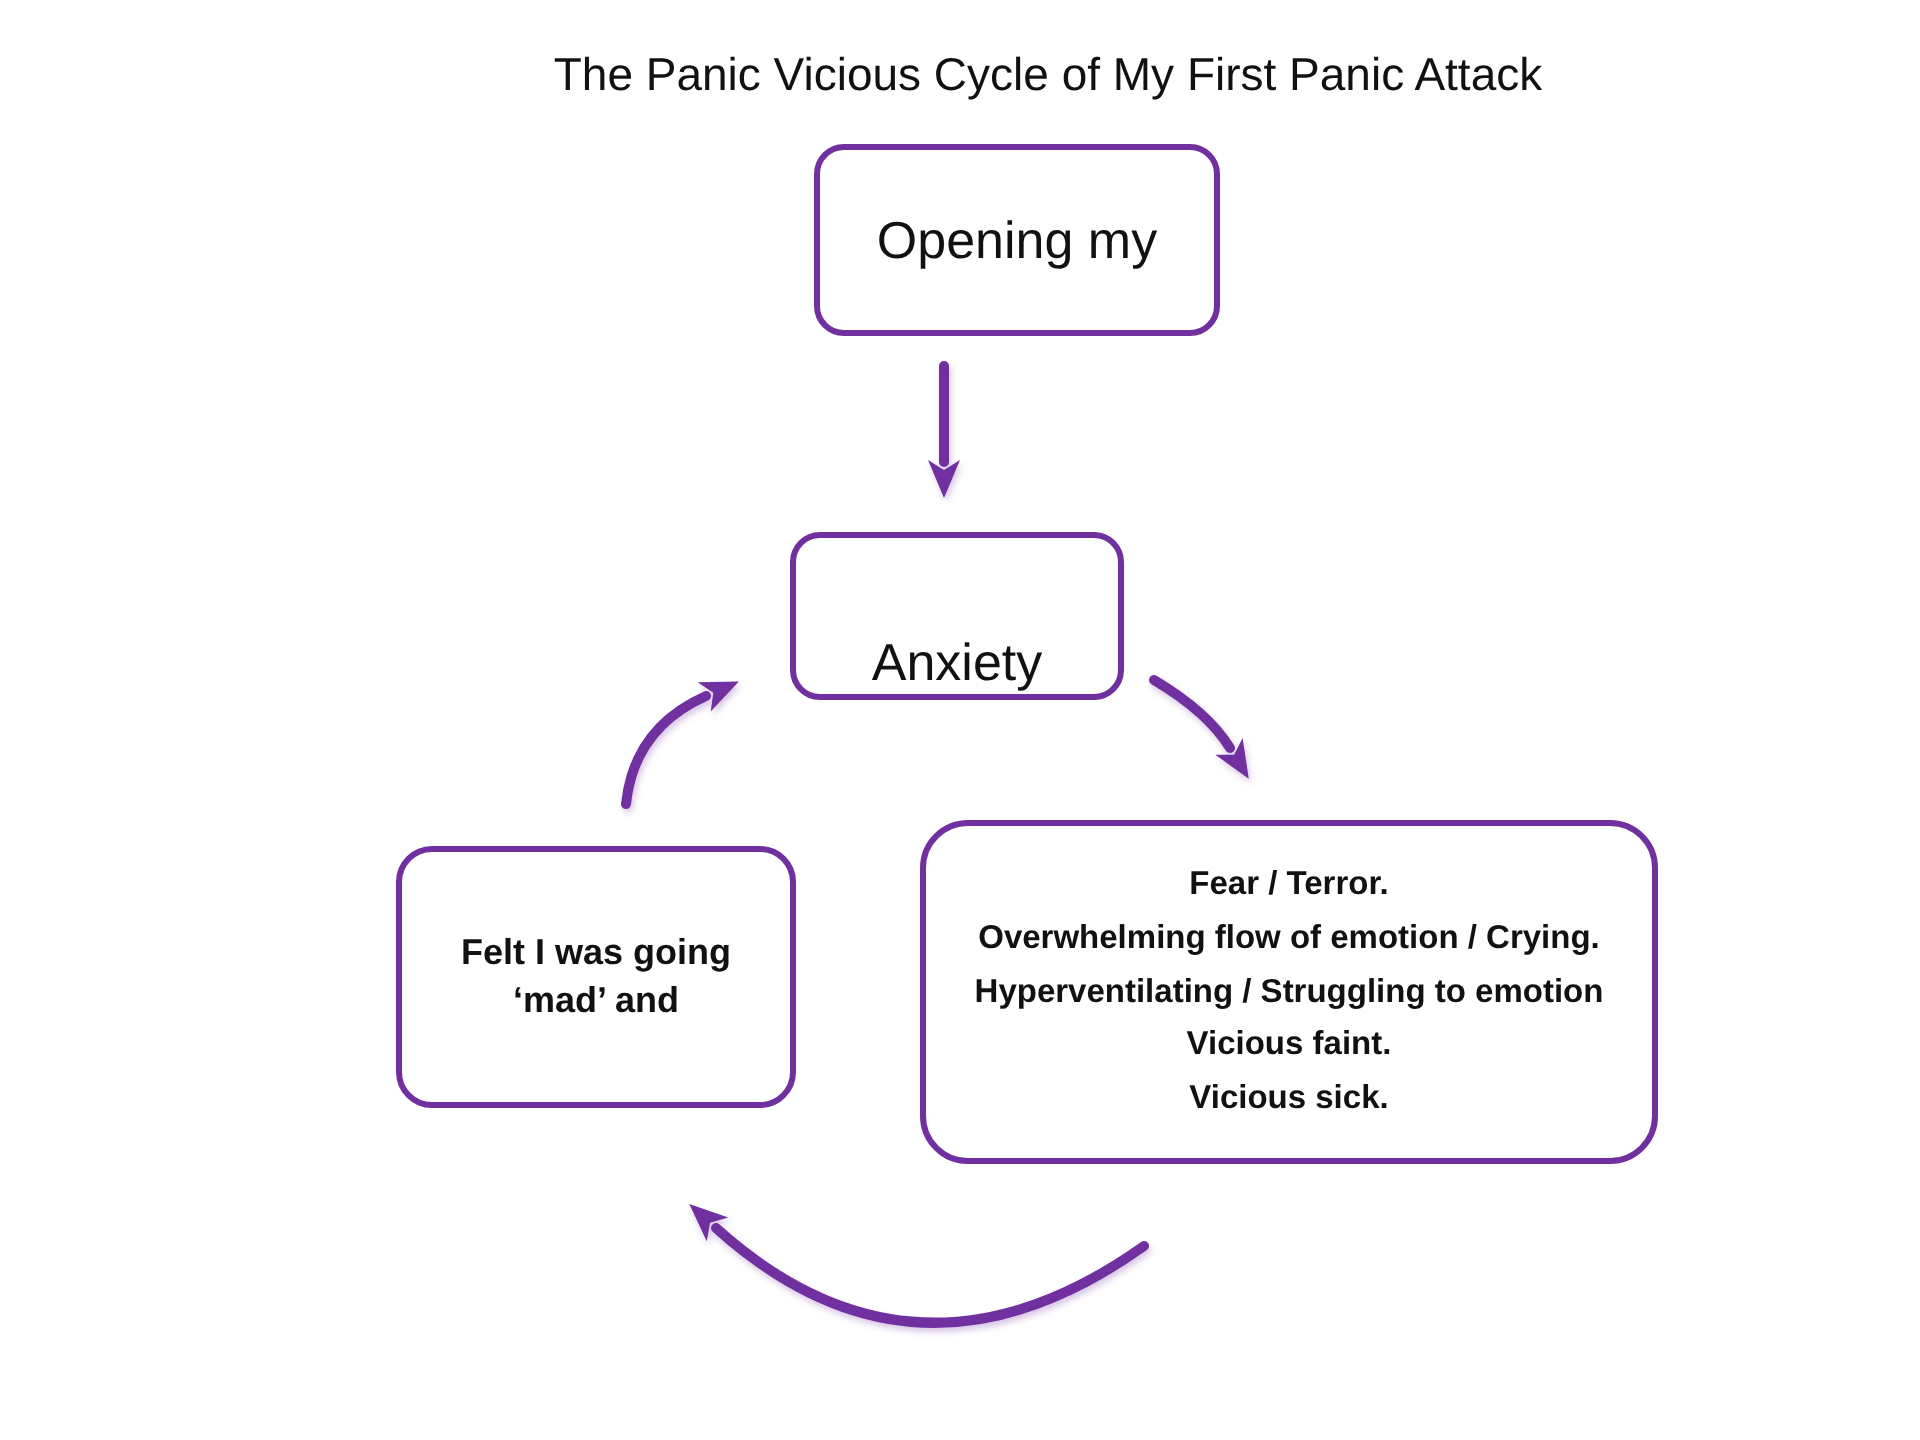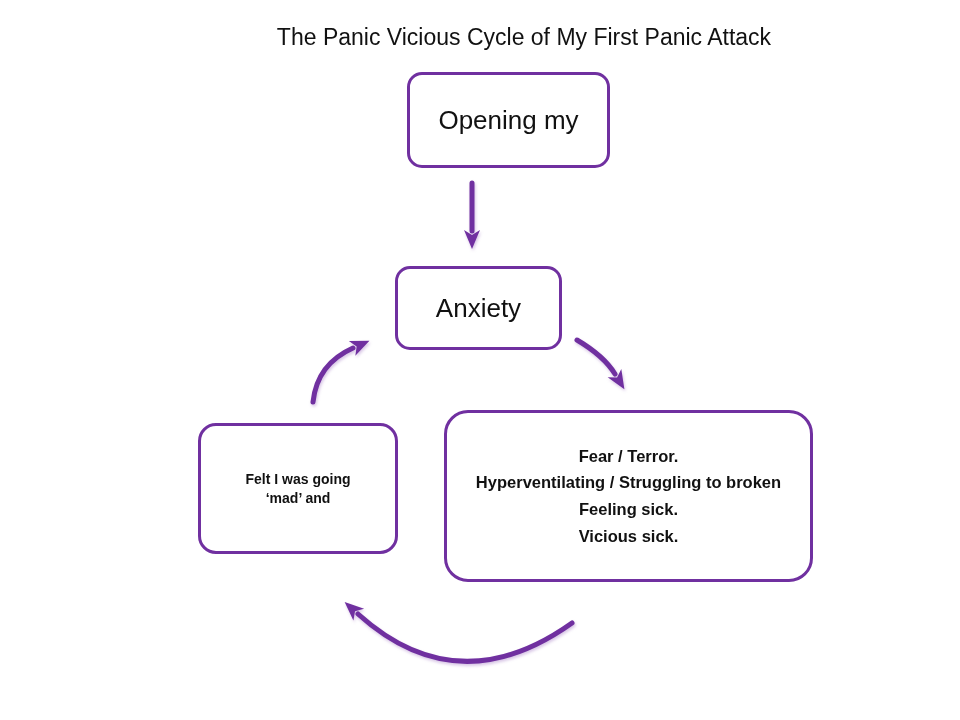--- a/index.html
+++ b/index.html
@@ -42,32 +42,32 @@
     color:var(--ink);
   }
   #node-trigger{
     left:375px; top:72px; width:203px; height:96px;
     border-radius:15px;
     font-size:26px; line-height:1.18;margin-left:32px;
   }
   #node-anxiety{
     left:395px; top:266px; width:167px; height:84px;
     border-radius:15px;
-    font-size:26px; line-height:1.18;
+    font-size:26px; line-height:1.18;justify-content:flex-end;
   }
   #node-symptoms{
-    left:444px; top:410px; width:369px; height:172px;
+    left:460px; top:410px; width:369px; height:172px;
     border-radius:24px;
     font-size:16.5px; font-weight:bold; line-height:1.62;
     white-space:nowrap;
   }
   #node-thoughts{
     left:198px; top:423px; width:200px; height:131px;
     border-radius:18px;
-    font-size:14px; font-weight:bold; line-height:1.3;
+    font-size:18px; font-weight:bold; line-height:1.3;
   }
   .arrows-layer{
     position:absolute;
     left:0; top:0;
     width:960px; height:720px;
     pointer-events:none;
     color:var(--accent);
   }
   .arrow{
     fill:none;
@@ -87,22 +87,23 @@
   <div class="node" id="node-trigger">
       <div class="line">Opening my</div>
     </div>
 
   <div class="node" id="node-anxiety">
       <div class="line">Anxiety</div>
     </div>
 
   <div class="node" id="node-symptoms">
       <div class="line">Fear / Terror.</div>
-      <div class="line">Hyperventilating / Struggling to broken</div>
-      <div class="line">Feeling sick.</div>
+      <div class="line">Overwhelming flow of emotion / Crying.</div>
+      <div class="line">Hyperventilating / Struggling to emotion</div>
+      <div class="line">Vicious faint.</div>
       <div class="line">Vicious sick.</div>
     </div>
 
   <div class="node" id="node-thoughts">
       <div class="line">Felt I was going</div>
       <div class="line">‘mad’ and</div>
     </div>
 
   <svg class="arrows-layer" viewBox="0 0 960 720">
     <defs>

